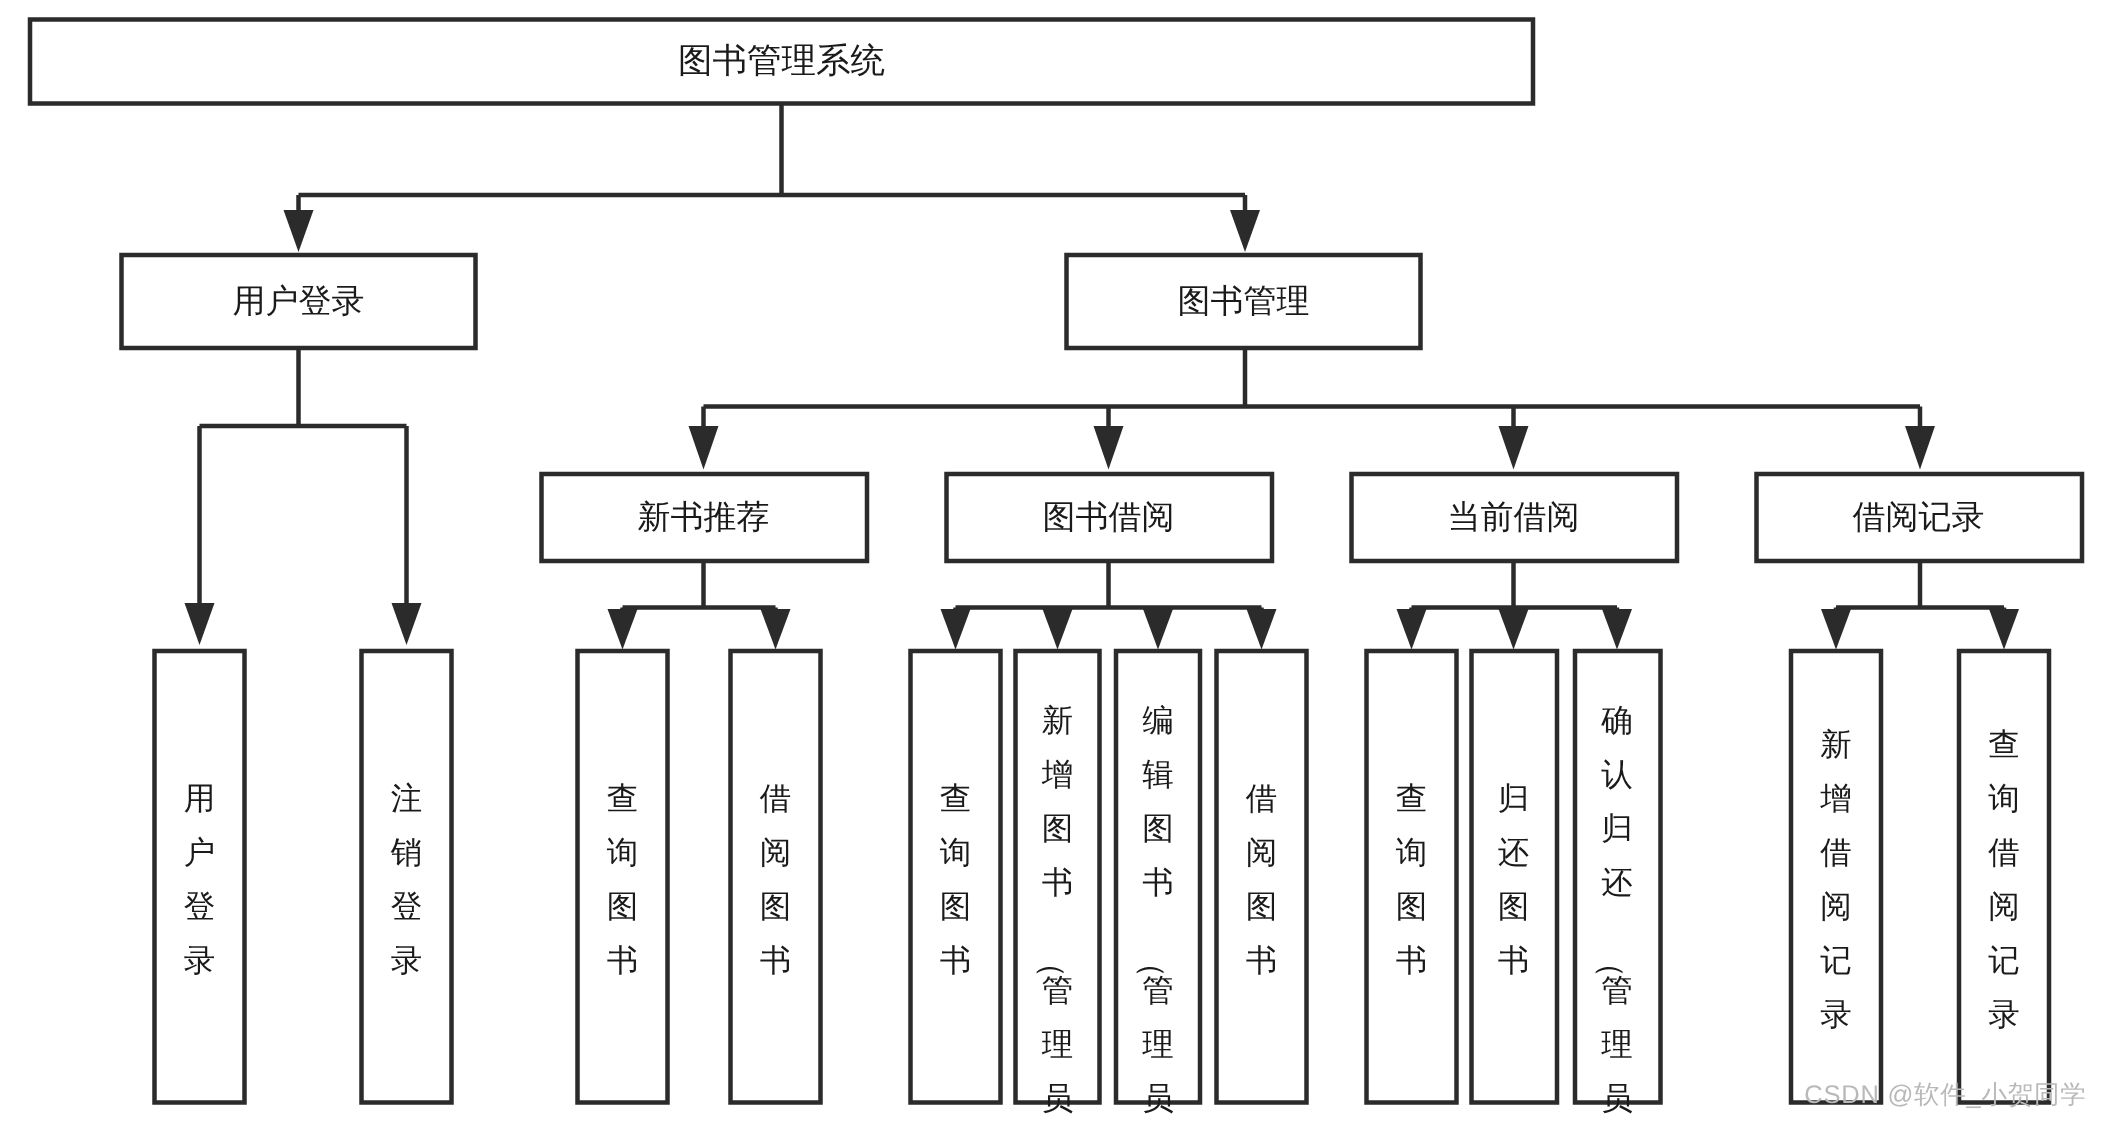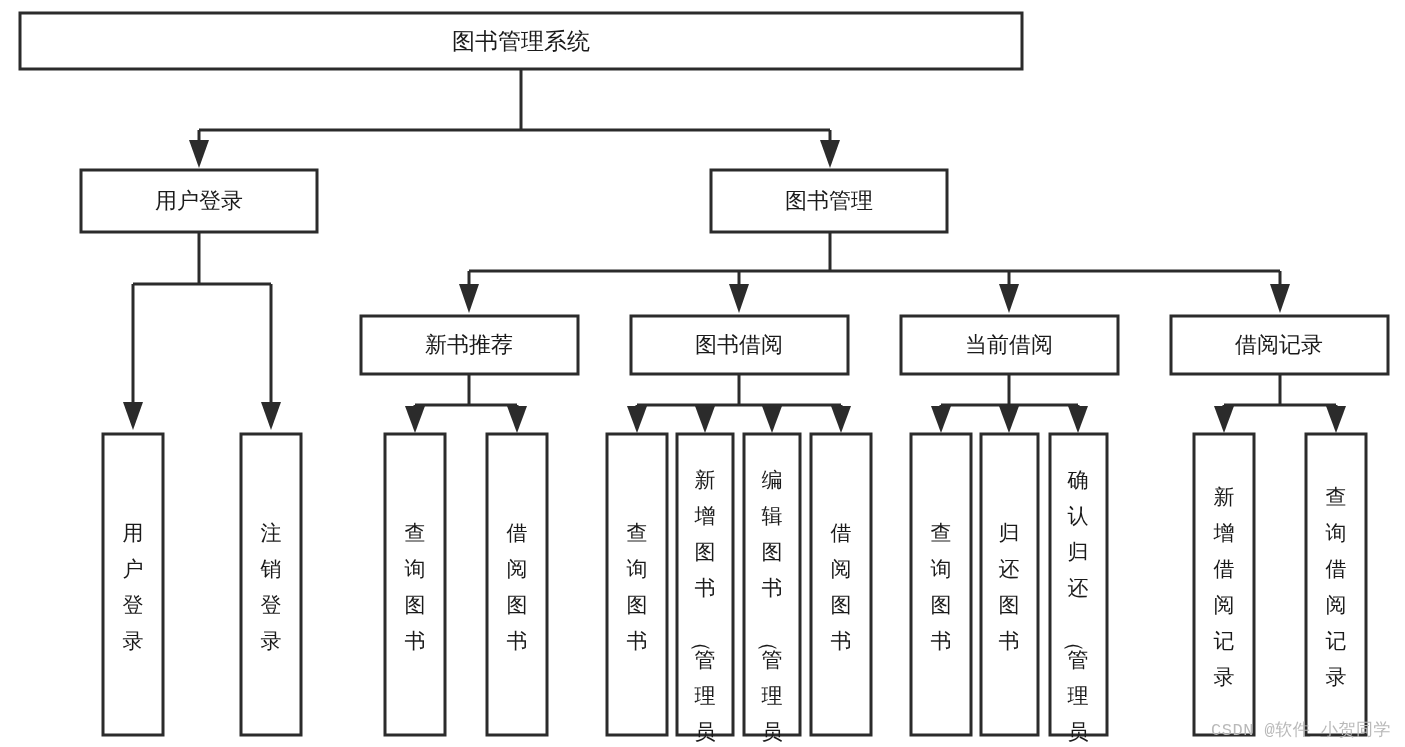--- a/index.html
+++ b/index.html
@@ -41,21 +41,21 @@
     stroke-width:3;
     fill:none;
     stroke-linecap:butt;
   }
   .arrow-head{fill:#2b2b2b;stroke:none;}
 
   .watermark{
     position:absolute;
     right:14px;
     bottom:6px;
-    font-family:Liberation Mono, monospace;
+    font-family:Liberation Sans, sans-serif;
     font-size:17px;
     color:#b9b9b9;
     white-space:nowrap;
     letter-spacing:0.5px;
     user-select:none;
   }
 </style>
 </head>
 <body>
 

